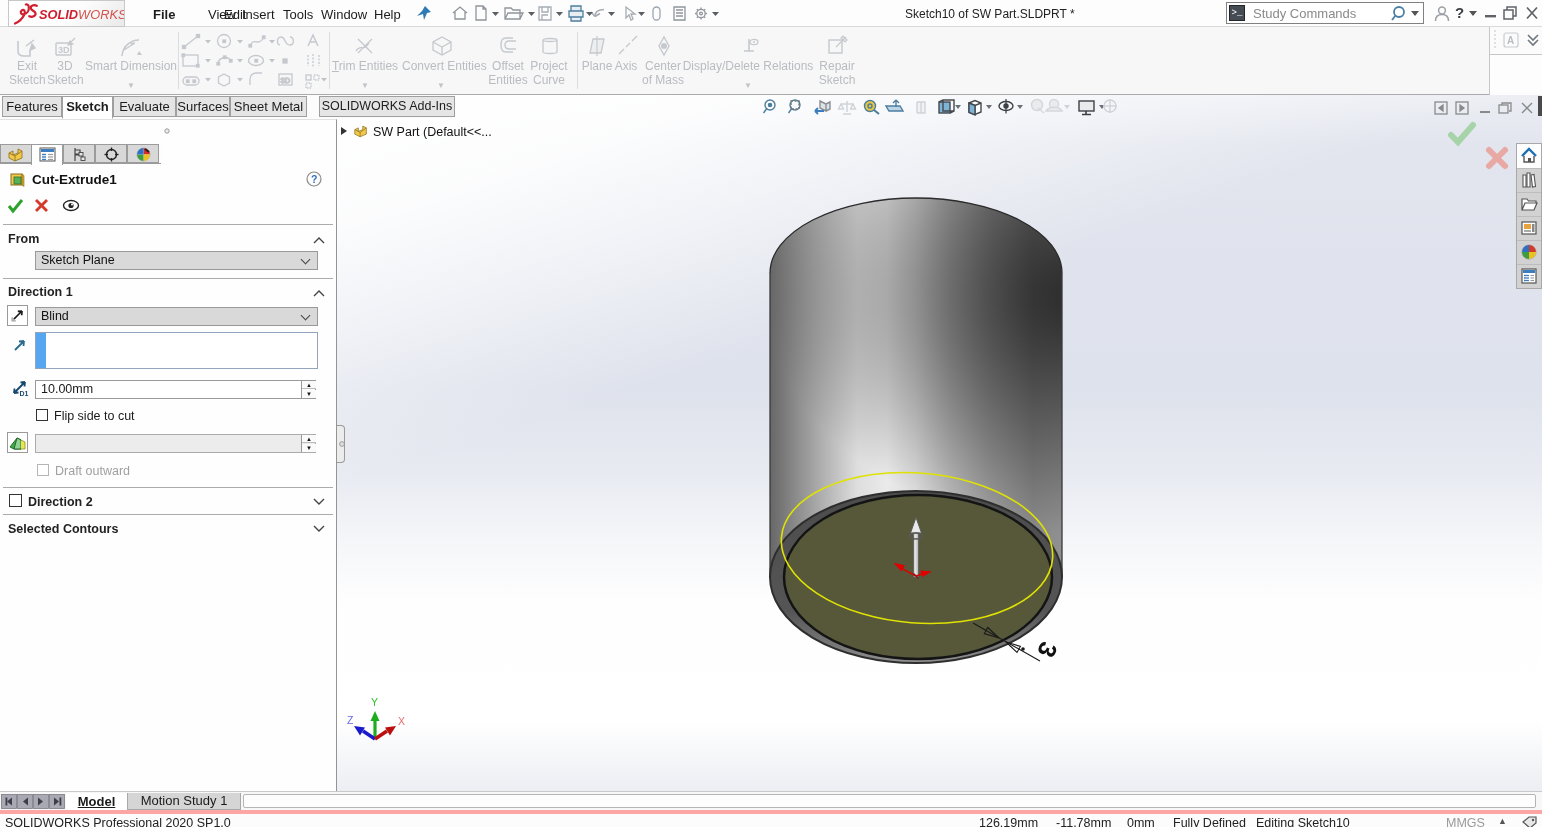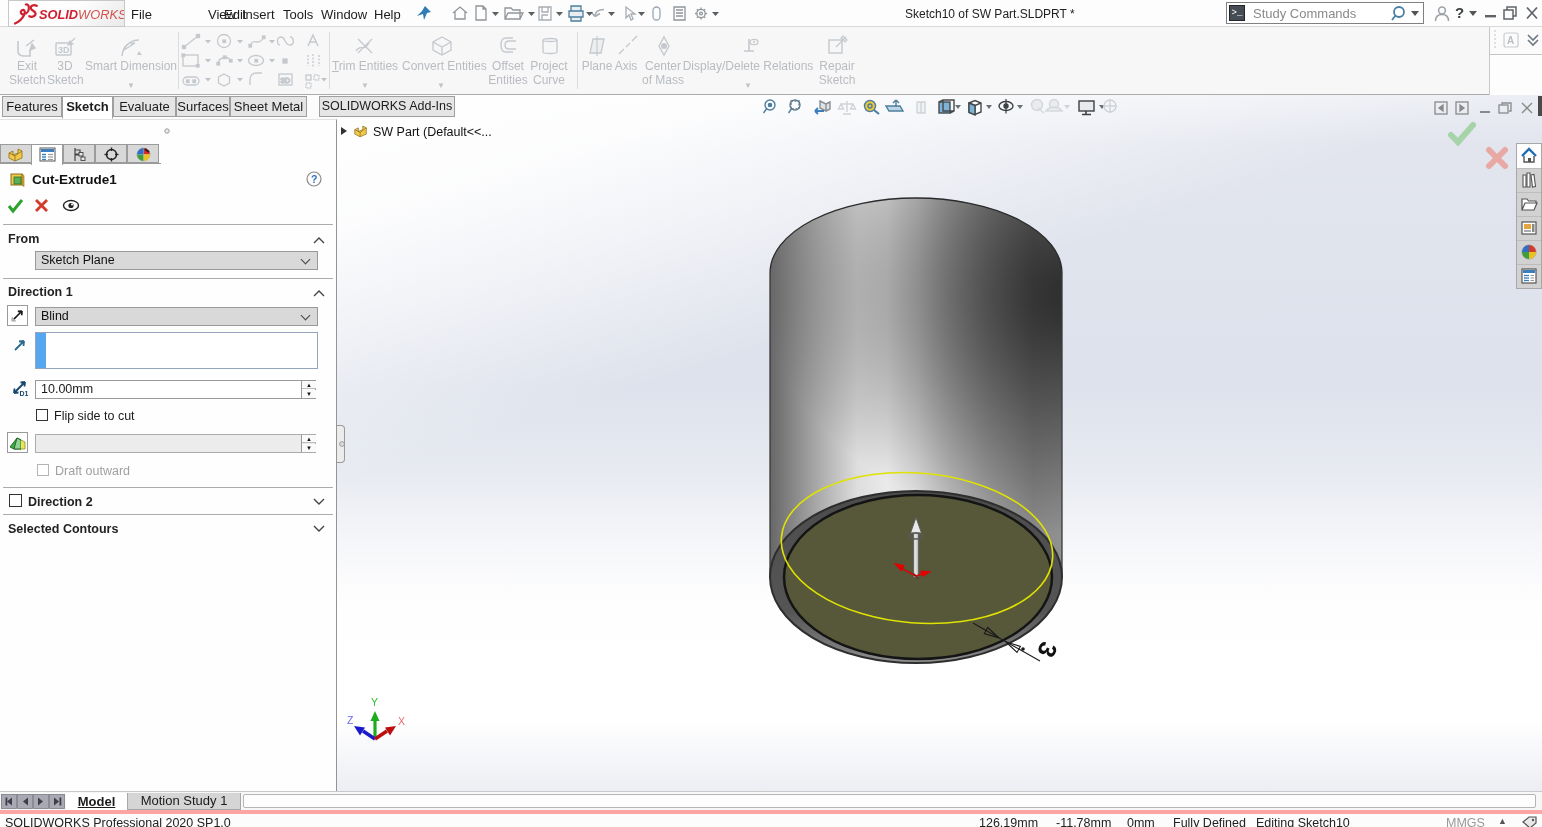--- a/index.html
+++ b/index.html
@@ -63,21 +63,21 @@
 <div id="titlebar">
   <div id="logo">
     <svg width="115" height="25" viewBox="0 0 115 25">
       <g fill="none" stroke="#cf2030" stroke-width="2.2" stroke-linecap="round">
         <path d="M6,22.5 C9.5,21 13.5,17.5 15.2,13.8 C16.8,10.2 15,7.8 12.8,9.3 C10.8,10.8 11.8,13.8 14.8,13.2 C18.2,12.5 20.3,9.5 19.8,5.8 C19.6,4.2 18.3,3.2 16.8,3.5"></path>
         <path d="M27.8,4.8 C24.8,3.2 21.3,4.6 21.8,7.3 C22.3,9.9 26,9.7 26.5,12.3 C27,15.1 23.2,16.7 20.2,15.2"></path>
       </g>
       <text x="30" y="18" font-family="Liberation Sans,sans-serif" font-size="12.8" font-style="italic" font-weight="bold" fill="#cf2030">SOLID<tspan font-weight="normal" fill="#d4514c">WORKS</tspan></text>
     </svg>
   </div>
-  <span class="menu" style="left:131px;">File</span>
+  <span class="menu" style="left:153px;font-weight:bold;">File</span>
   <span class="menu" style="left:176px;margin-left:48px;">Edit</span>
   <span class="menu" style="left:208px;">View</span>
   <span class="menu" style="left:242px;">Insert</span>
   <span class="menu" style="left:283px;">Tools</span>
   <span class="menu" style="left:321px;">Window</span>
   <span class="menu" style="left:374px;">Help</span>
   <svg class="abs" style="left:416px; top:5px;" width="16" height="16" viewBox="0 0 16 16">
     <path d="M9,1 L15,7 L11,8 L8,15 L7,9 L1,11 L6,6 Z" fill="#2e7bb5"></path>
   </svg>
 

